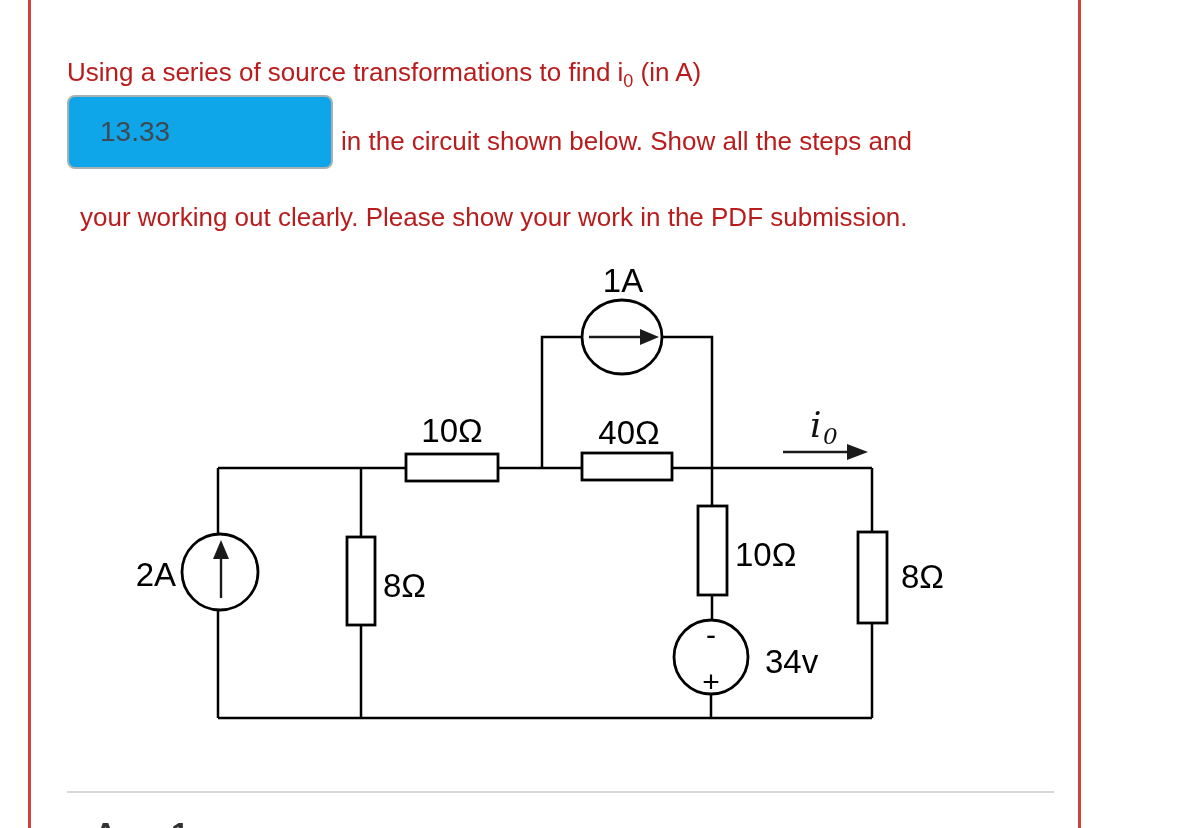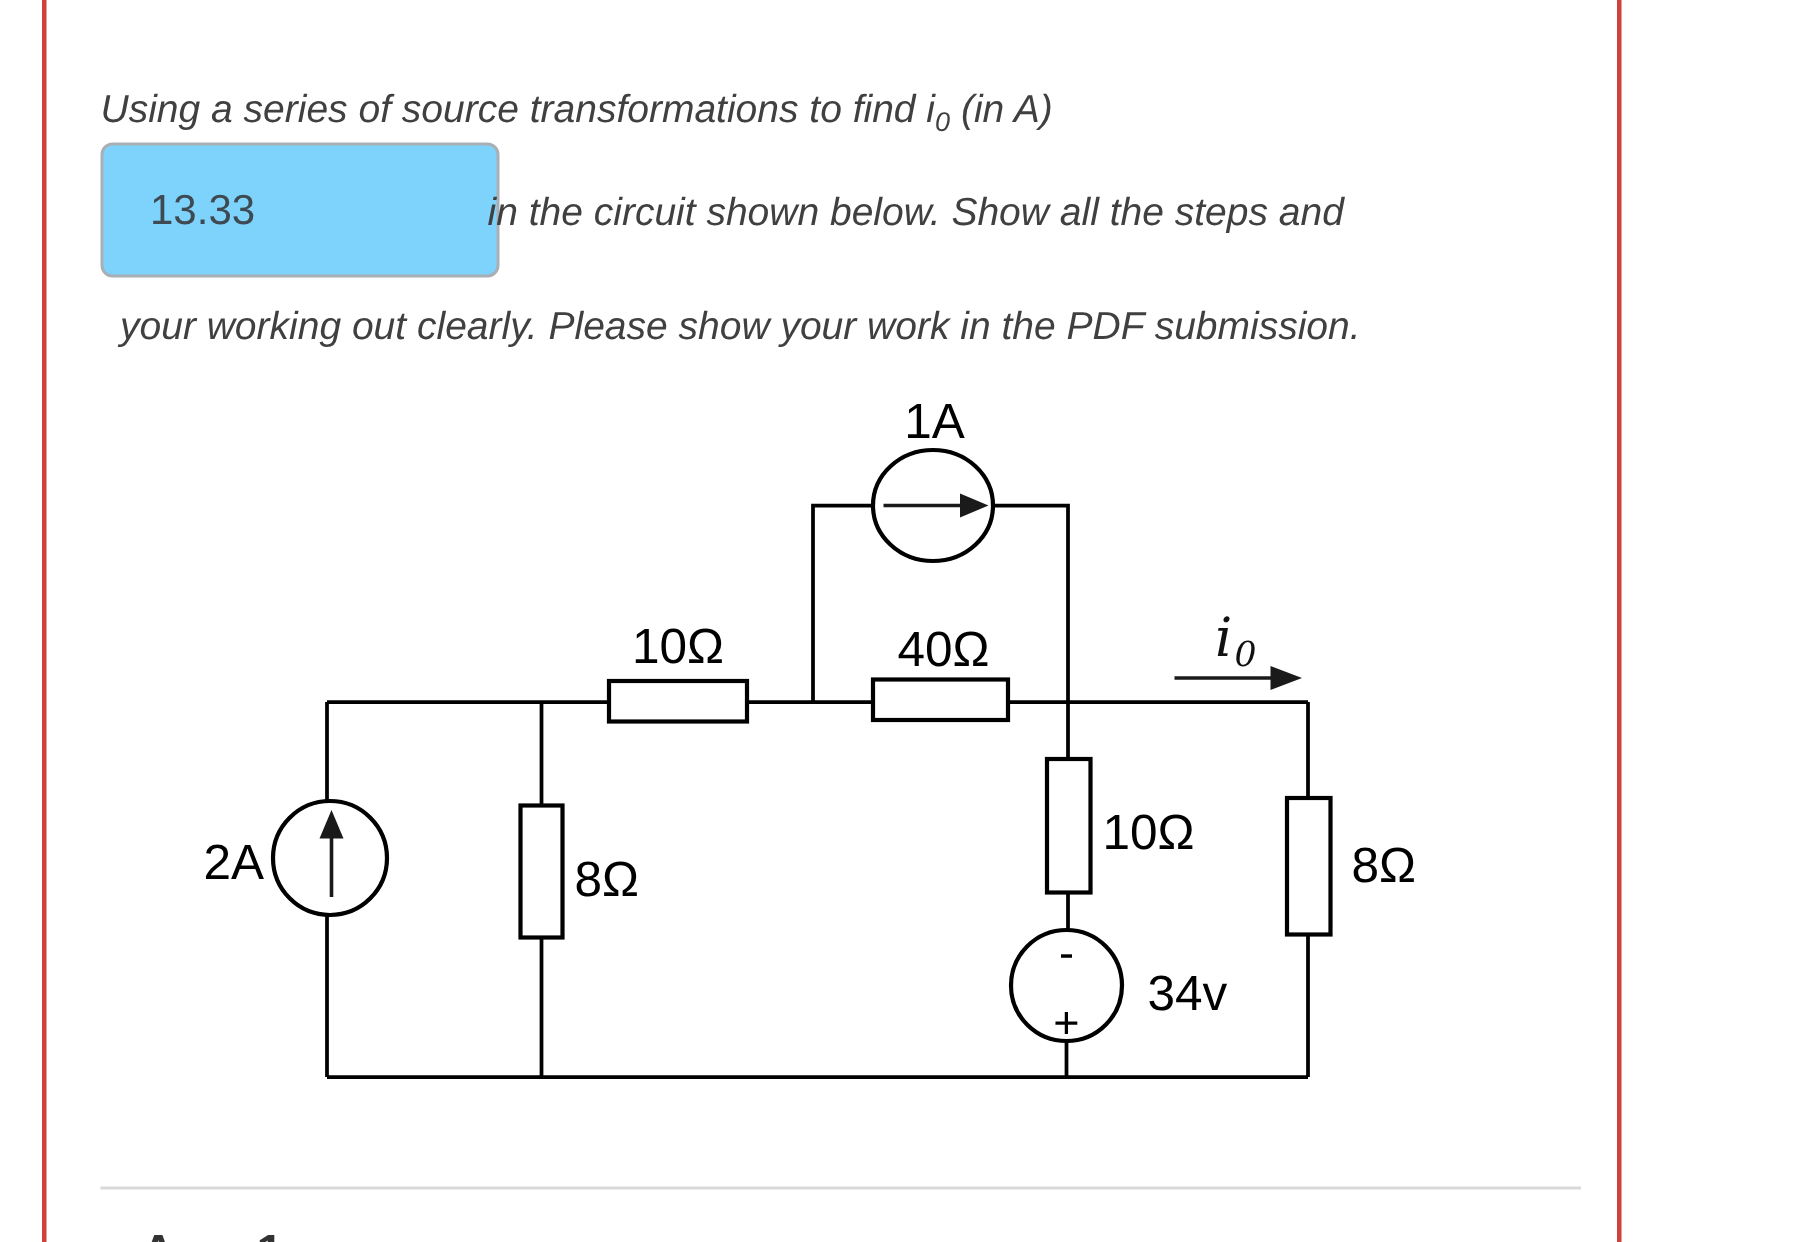--- a/index.html
+++ b/index.html
@@ -9,34 +9,33 @@
   .page-border {
     position: absolute; top: 0; bottom: 0; width: 3px; background: #d0413b;
   }
   .page-border.left  { left: 28px; }
   .page-border.right { left: 1078px; }
 
   .prompt-line {
     position: absolute;
     font-size: 26px;
     line-height: 30px;
-    color: #404040;
+    color: #b91c1c;
     white-space: nowrap;
-    font-style: italic;
   }
   .prompt-line sub { font-size: 18px; line-height: 0; }
   .line1 { left: 67px; top: 57px; }
-  .line2 { left: 325px; top: 126px; }
+  .line2 { left: 341px; top: 126px; }
   .line3 { left: 80px; top: 202px; }
 
   .answer-input {
     position: absolute;
     left: 67px; top: 95px;
-    width: 266px; height: 90px;
-    background: #7dd3fc;
+    width: 266px; height: 74px;
+    background: #0ea5e9;
     border: 2px solid #a9b0b5;
     border-radius: 8px;
     font-family: "Liberation Sans", sans-serif;
     font-size: 28px;
     color: #3f4952;
     padding-left: 31px;
     outline: none;
   }
 
   .circuit-svg {

